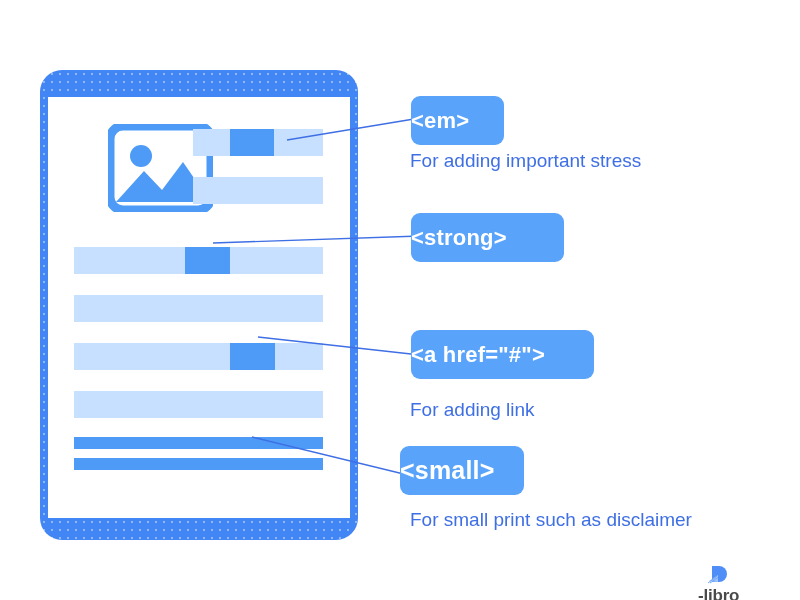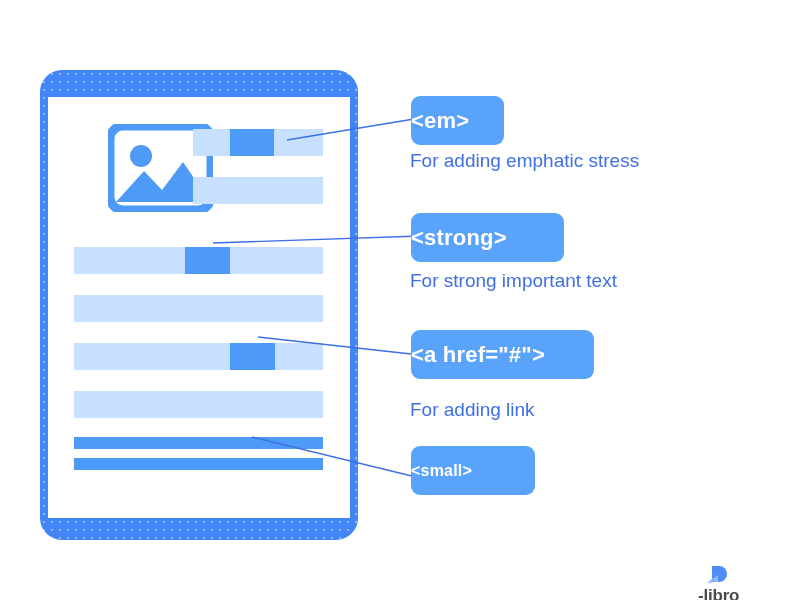--- a/index.html
+++ b/index.html
@@ -117,35 +117,35 @@
   <svg id="lines" viewBox="0 0 800 600">
     <line x1="287" y1="140" x2="420" y2="118" stroke="#3f6fe4" stroke-width="1.4"></line>
     <line x1="213" y1="243" x2="420" y2="236" stroke="#3f6fe4" stroke-width="1.4"></line>
     <line x1="258" y1="337" x2="420" y2="355" stroke="#3f6fe4" stroke-width="1.4"></line>
     <line x1="252" y1="437" x2="420" y2="478" stroke="#3f6fe4" stroke-width="1.4"></line>
   </svg>
 
   <div class="pill" style="left:411px;top:96px;width:93px;height:49px;font-size:22px;">
     <span>&lt;em&gt;</span>
   </div>
-  <div class="caption" style="left:410px;top:150px;">For adding emphatic stress</div>
+  <div class="caption" style="left:410px;top:150px;">For adding important stress</div>
 
   <div class="pill" style="left:411px;top:213px;width:153px;height:49px;font-size:22px;">
     <span>&lt;strong&gt;</span>
   </div>
-  <div class="caption" style="left:410px;top:270px;">For strong important text</div>
 
   <div class="pill" style="left:411px;top:330px;width:183px;height:49px;font-size:22px;">
     <span>&lt;a href="#"&gt;</span>
   </div>
   <div class="caption" style="left:410px;top:391px;margin-top:8px;">For adding link</div>
 
-  <div class="pill" style="left:411px;top:446px;width:124px;height:49px;font-size:16px;">
+  <div class="pill" style="left:400px;top:446px;width:124px;height:49px;font-size:25px;">
     <span>&lt;small&gt;</span>
   </div>
+  <div class="caption" style="left:410px;top:509px;">For small print such as disclaimer</div>
 
   <div class="logo">
     <svg width="22" height="20" viewBox="0 0 22 20">
       <path d="M4 2 H11 A8 8 0 0 1 11 18 H4 Z" fill="#4f8ef7"></path>
       <path d="M1 17 L10 11 L10 18 Z" fill="#9fc4fb"></path>
       <path d="M0 19 L9 12" stroke="#6ea4f8" stroke-width="1"></path>
       <path d="M2 19 L10 13.5" stroke="#6ea4f8" stroke-width="1"></path>
     </svg>
     <span class="logo-text">-libro</span>
   </div>

